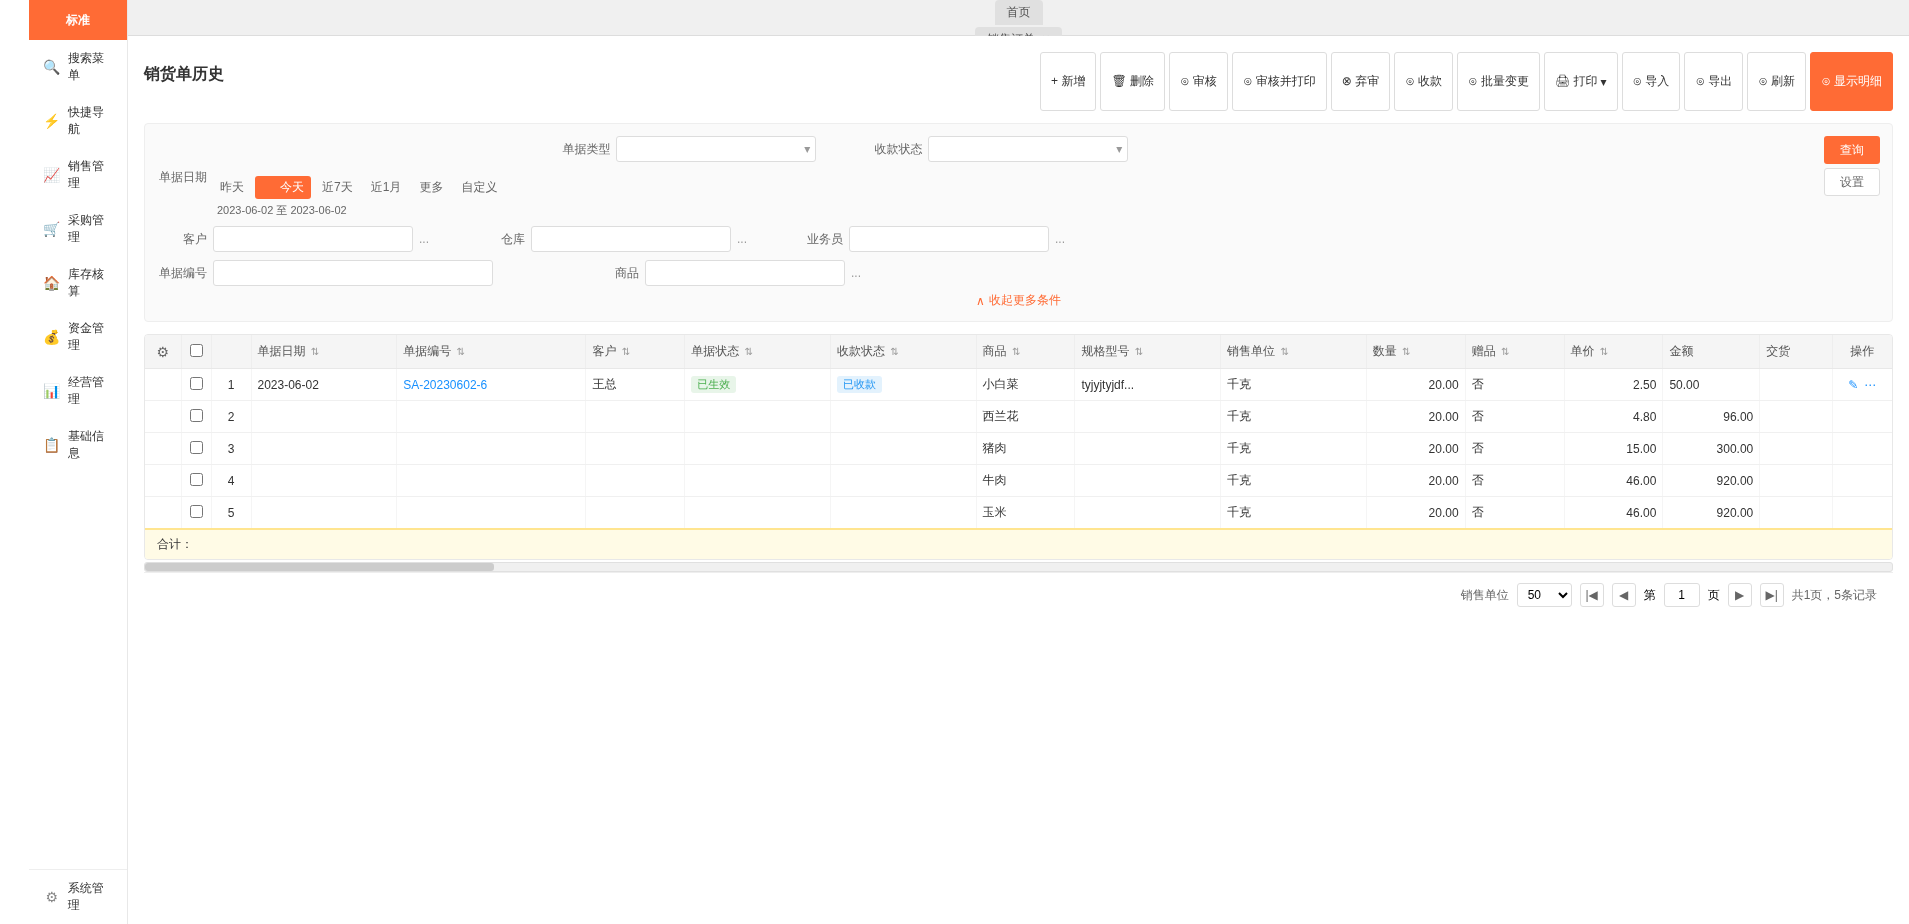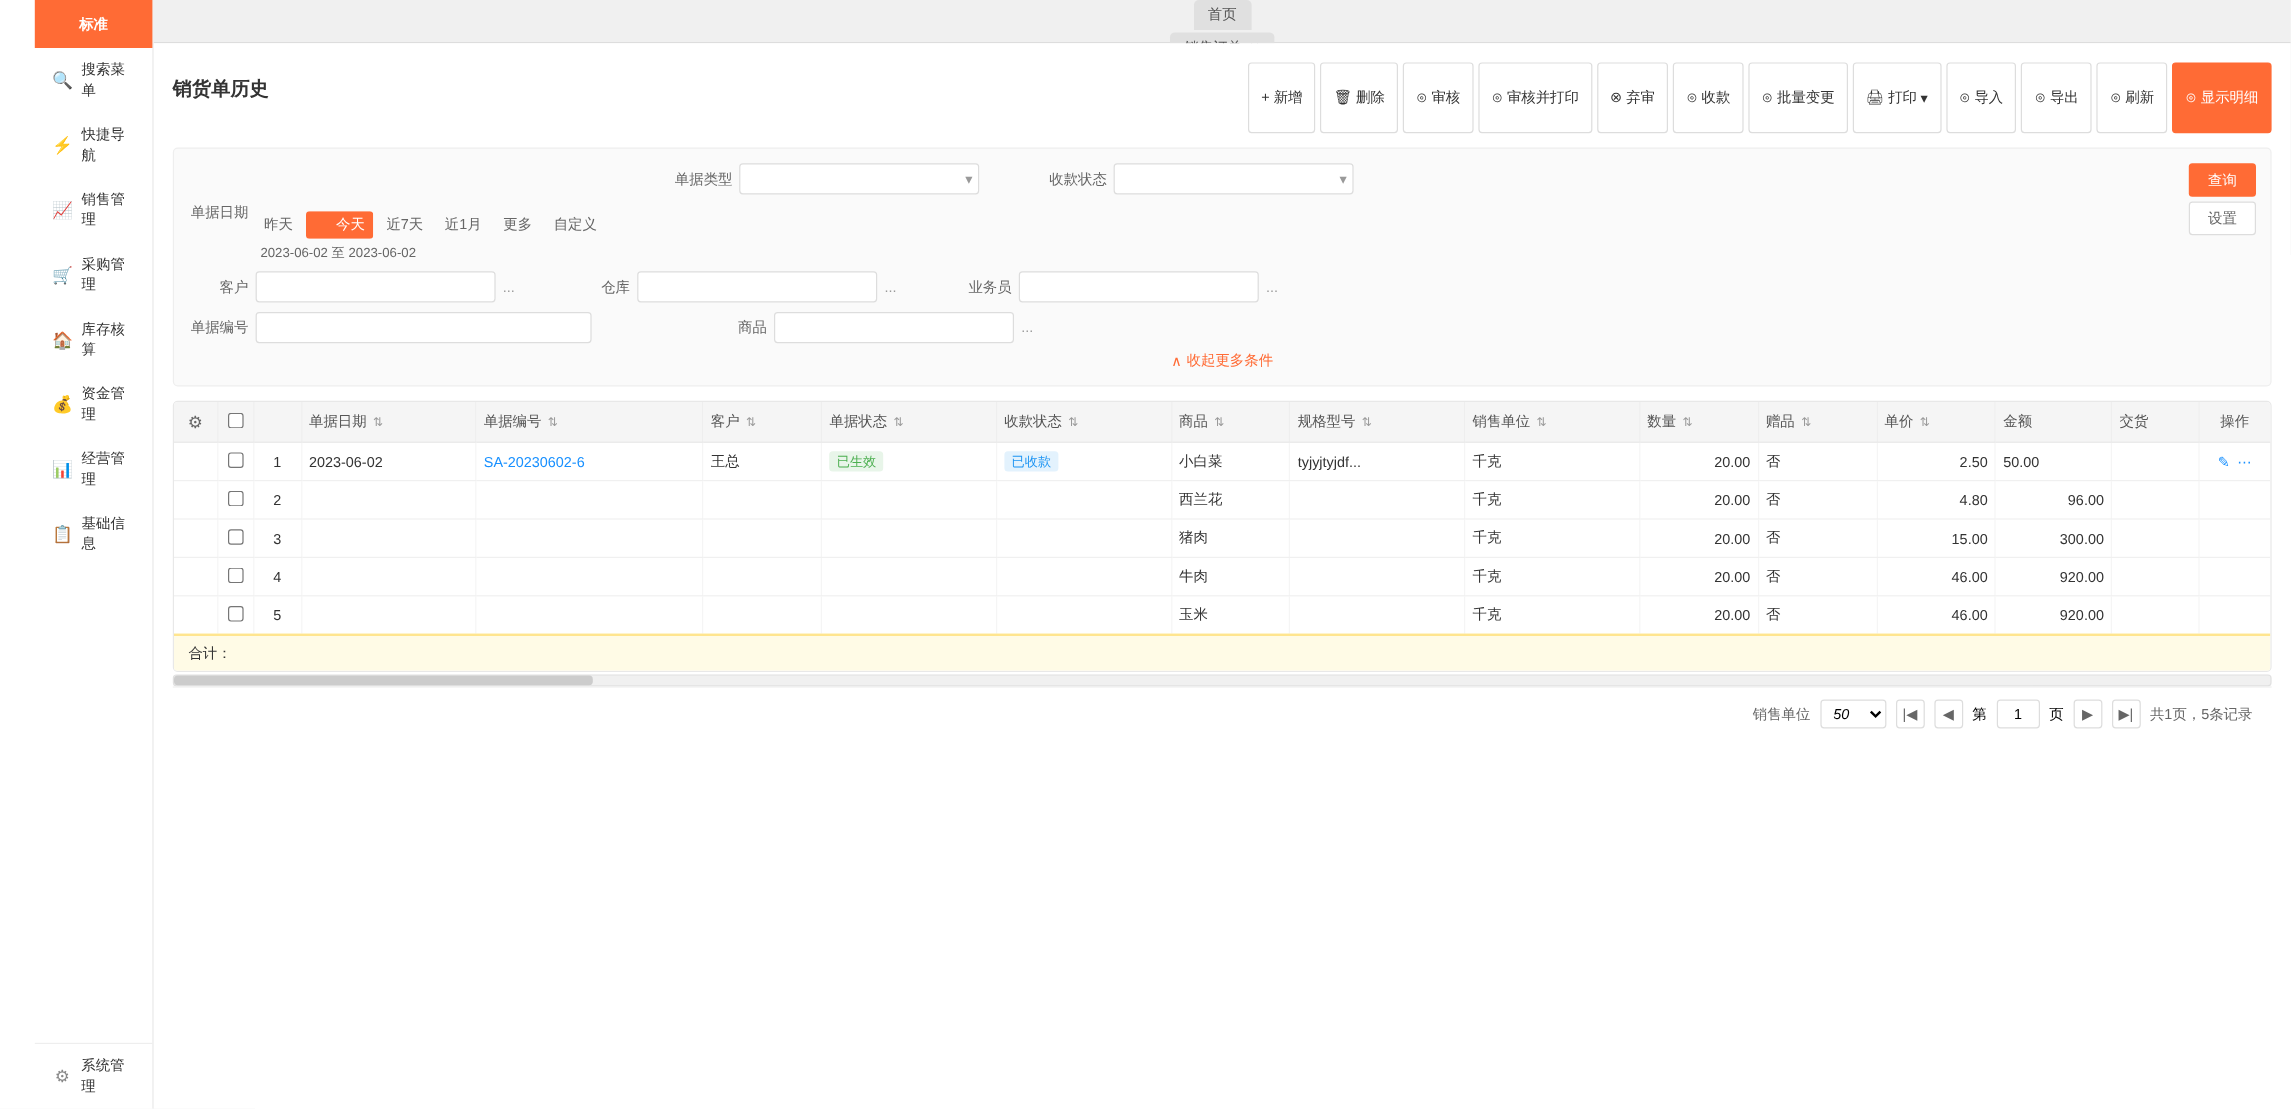--- a/index.html
+++ b/index.html
@@ -69,21 +69,21 @@
     .action-link { color: #1890ff; cursor: pointer; margin: 0 3px; font-size: 12px; }
     .gear-icon { cursor: pointer; color: #666; font-size: 14px; }
 
     
     .table-footer { background: #fffbe6; border-top: 2px solid #ffe58f; display: flex; align-items: center; padding: 6px 12px; }
     .total-label { color: #333; font-weight: 500; min-width: 80px; }
 
     
     .pagination { display: flex; align-items: center; justify-content: flex-end; padding: 10px 16px; gap: 8px; border-top: 1px solid #eee; }
     .page-size-label { color: #666; }
-    .page-size-select { border: 1px solid #ddd; border-radius: 3px; padding: 2px 6px; background: #fff; height: 24px; font-style: italic; }
+    .page-size-select { border: 1px solid #ddd; border-radius: 3px; padding: 2px 6px; background: #fff; height: 24px; }
     .page-nav-btn { width: 24px; height: 24px; border: 1px solid #ddd; background: #fff; border-radius: 3px; cursor: pointer; display: inline-flex; align-items: center; justify-content: center; color: #666; }
     .page-input { width: 36px; height: 24px; border: 1px solid #ddd; border-radius: 3px; text-align: center; }
     .page-info { color: #666; }
 
     .header-actions { display: flex; align-items: center; gap: 4px; flex-wrap: wrap; }
 
     .top-row { display: flex; align-items: center; justify-content: space-between; margin-bottom: 12px; }
   </style>
 </head>
 <body>

